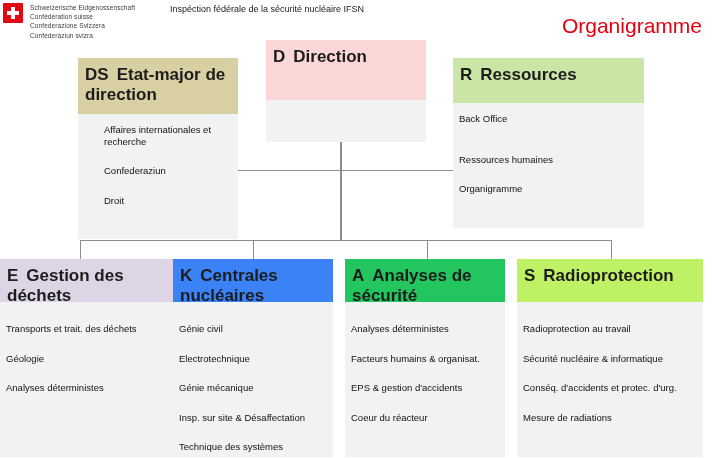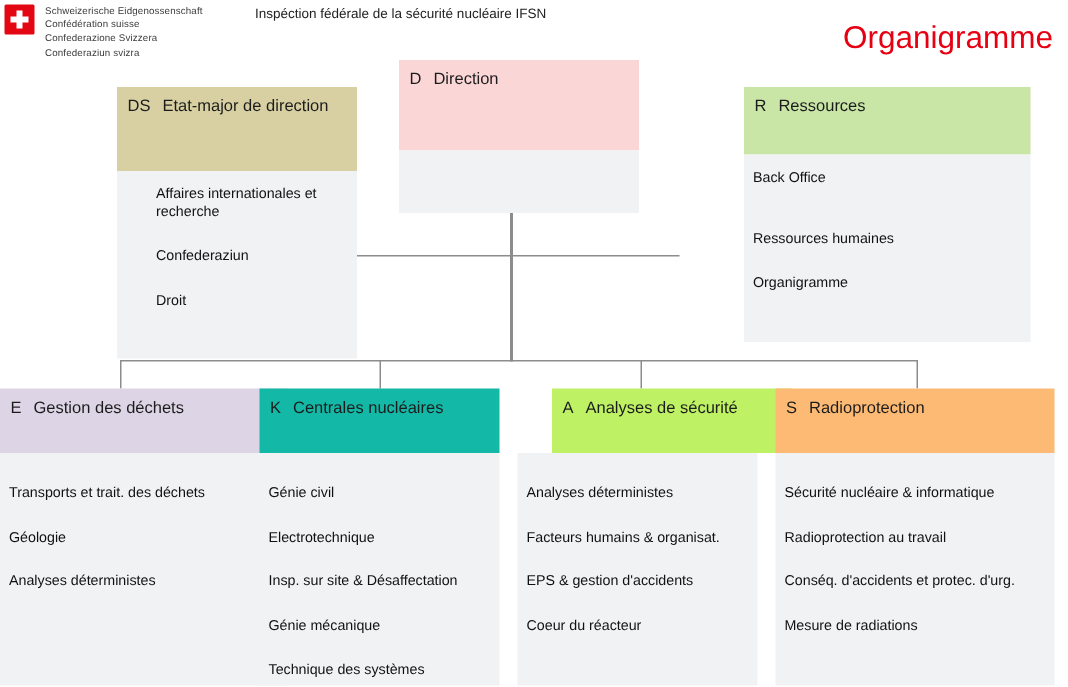--- a/index.html
+++ b/index.html
@@ -38,21 +38,21 @@
   .page-title {
     position: absolute; right: 10px; top: 14px;
     font-size: 21px; color: #e60012;
   }
 
   
   .unit { position: absolute; }
   .unit-header {
     width: 100%;
     padding: 7px 7px 0 7px;
-    font-size: 11px; color: #1c1c1c;
+    font-size: 17px; color: #1c1c1c; font-weight: bold;
   }
   .unit-header .code { display: inline-block; margin-right: 8px; }
   .unit-body {
     width: 100%;
     background: #f0f2f4;
     padding: 10px 6px 0 6px;
   }
   .unit-item {
     font-size: 9.5px; line-height: 11.5px; color: #111111;
     margin-bottom: 18px;
@@ -61,35 +61,35 @@
 
   
   #box-ds { left: 78px;  top: 58px;  width: 160px; }
   #box-ds .unit-header { height: 56px; background: #d8d0a2; }
   #box-ds .unit-body   { height: 125px; padding-left: 26px; }
 
   #box-d  { left: 266px; top: 40px;  width: 160px; }
   #box-d  .unit-header { height: 60px; background: #fbd6d7; }
   #box-d  .unit-body   { height: 42px; }
 
-  #box-r  { left: 453px; top: 58px;  width: 191px; margin-left: 43px; }
+  #box-r  { left: 453px; top: 58px;  width: 191px; }
   #box-r  .unit-header { height: 45px; background: #c9e6a7; }
   #box-r  .unit-body   { height: 125px; }
 
   .division .unit-header { height: 43px; }
   .division .unit-body   { height: 155px; padding-top: 21px; }
 
   #box-e { left: 0px;   top: 259px; width: 192px; }
   #box-e .unit-header { background: #ddd5e6; }
   #box-k { left: 173px; top: 259px; width: 160px; }
-  #box-k .unit-header { background: #14b8a6; }
+  #box-k .unit-header { background: #3b82f6; }
   #box-a { left: 345px; top: 259px; width: 160px; }
-  #box-a .unit-header { background: #bef264; margin-left: 23px; }
+  #box-a .unit-header { background: #22c55e; }
   #box-s { left: 517px; top: 259px; width: 186px; }
-  #box-s .unit-header { background: #fdba74; }
+  #box-s .unit-header { background: #bef264; }
 
   
   .line { position: absolute; background: #8c8c8c; }
   #line-center-v { left: 340px; top: 142px; width: 2px;  height: 99px; }
   #line-top-h    { left: 238px; top: 170px; width: 215px; height: 1px; }
   #line-bottom-h { left: 80px;  top: 240px; width: 532px; height: 1px; }
   #drop-e { left: 80px;  top: 240px; width: 1px; height: 19px; }
   #drop-k { left: 253px; top: 240px; width: 1px; height: 19px; }
   #drop-a { left: 427px; top: 240px; width: 1px; height: 19px; }
   #drop-s { left: 611px; top: 240px; width: 1px; height: 19px; }
@@ -160,22 +160,22 @@
     </div>
   </div>
 
   <div class="unit division" id="box-k">
     <div class="unit-header">
       <span class="code">K</span><span>Centrales nucléaires</span>
     </div>
     <div class="unit-body">
       <div class="unit-item">Génie civil</div>
       <div class="unit-item">Electrotechnique</div>
+      <div class="unit-item">Génie mécanique</div>
       <div class="unit-item">Insp. sur site &amp; Désaffectation</div>
-      <div class="unit-item">Génie mécanique</div>
       <div class="unit-item">Technique des systèmes</div>
     </div>
   </div>
 
   <div class="unit division" id="box-a">
     <div class="unit-header">
       <span class="code">A</span><span>Analyses de sécurité</span>
     </div>
     <div class="unit-body">
       <div class="unit-item">Analyses déterministes</div>
@@ -183,20 +183,20 @@
       <div class="unit-item">EPS &amp; gestion d'accidents</div>
       <div class="unit-item">Coeur du réacteur</div>
     </div>
   </div>
 
   <div class="unit division" id="box-s">
     <div class="unit-header">
       <span class="code">S</span><span>Radioprotection</span>
     </div>
     <div class="unit-body">
+      <div class="unit-item">Radioprotection au travail</div>
       <div class="unit-item">Sécurité nucléaire &amp; informatique</div>
-      <div class="unit-item">Radioprotection au travail</div>
       <div class="unit-item">Conséq. d'accidents et protec. d'urg.</div>
       <div class="unit-item">Mesure de radiations</div>
     </div>
   </div>
 
 </div>
 
 </body></html>

